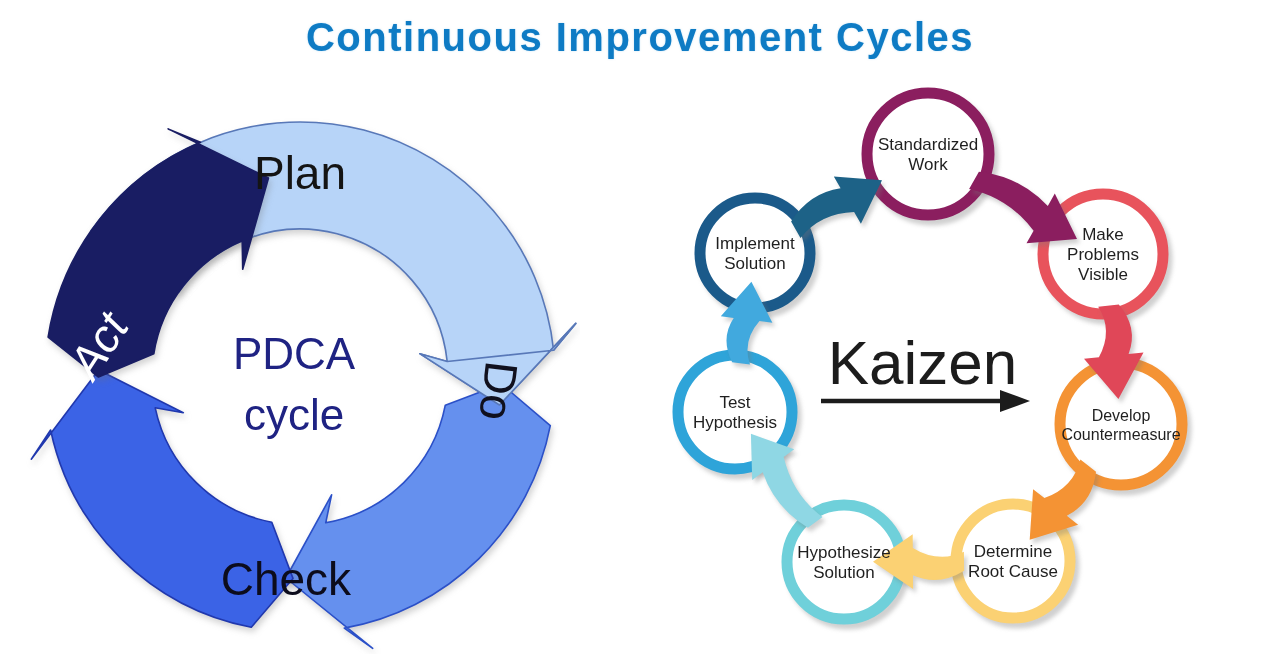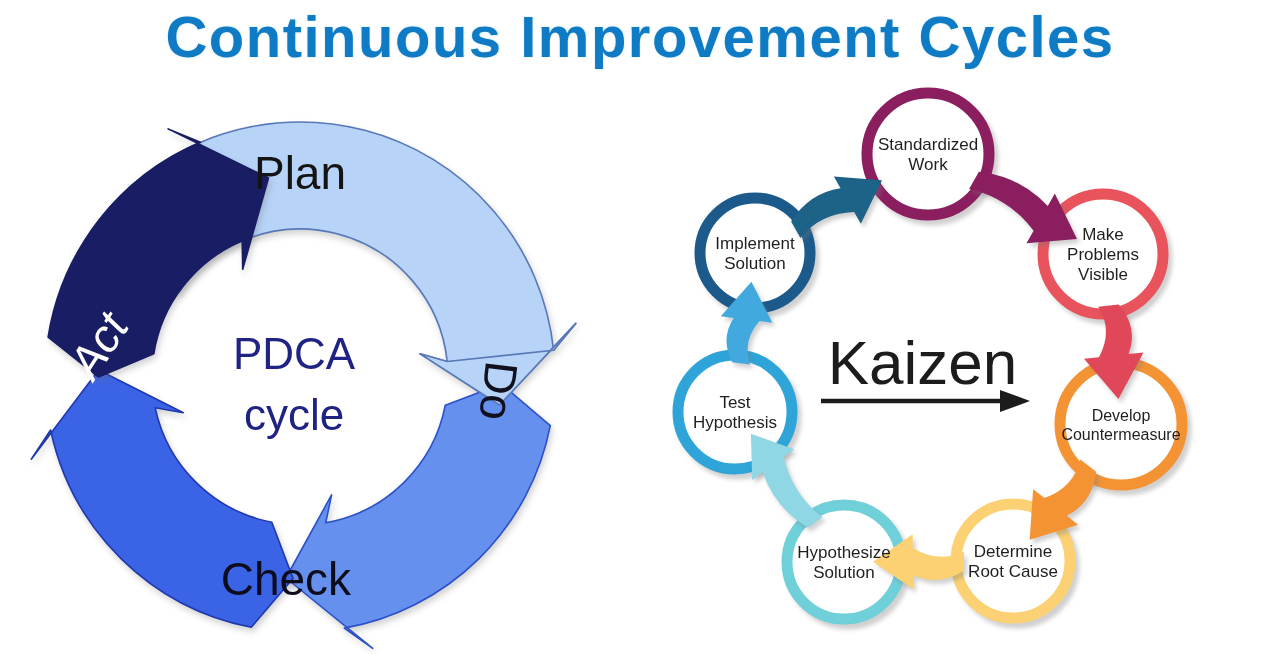--- a/index.html
+++ b/index.html
@@ -3,21 +3,21 @@
 <meta charset="utf-8">
 <style>
   html,body{margin:0;padding:0;}
   body{
     width:1280px;height:654px;position:relative;overflow:hidden;
     background:#ffffff;font-family:"Liberation Sans",sans-serif;
   }
   .page-title{
     position:absolute;top:0;left:0;width:100%;
     text-align:center;margin:0;
-    font-size:58px;font-weight:bold;letter-spacing:1.5px;
+    font-size:40px;font-weight:bold;letter-spacing:1.5px;
     line-height:74px;
     text-shadow:0 0 2px rgba(130,195,235,.5);
   }
   .diagram-svg{position:absolute;}
   #pdca-svg{left:18px;top:92px;}
   #kaizen-svg{left:648px;top:84px;}
   .pdca-seg{stroke-linejoin:round;}
   .pdca-body{filter:drop-shadow(2px 4px 3px rgba(110,110,110,0.30));}
   .kz-circle{fill:#ffffff;filter:drop-shadow(4px 5px 2px rgba(120,120,120,0.35));}
   .kz-arrow{filter:drop-shadow(3px 4px 2px rgba(120,120,120,0.35));stroke-linejoin:round;}

